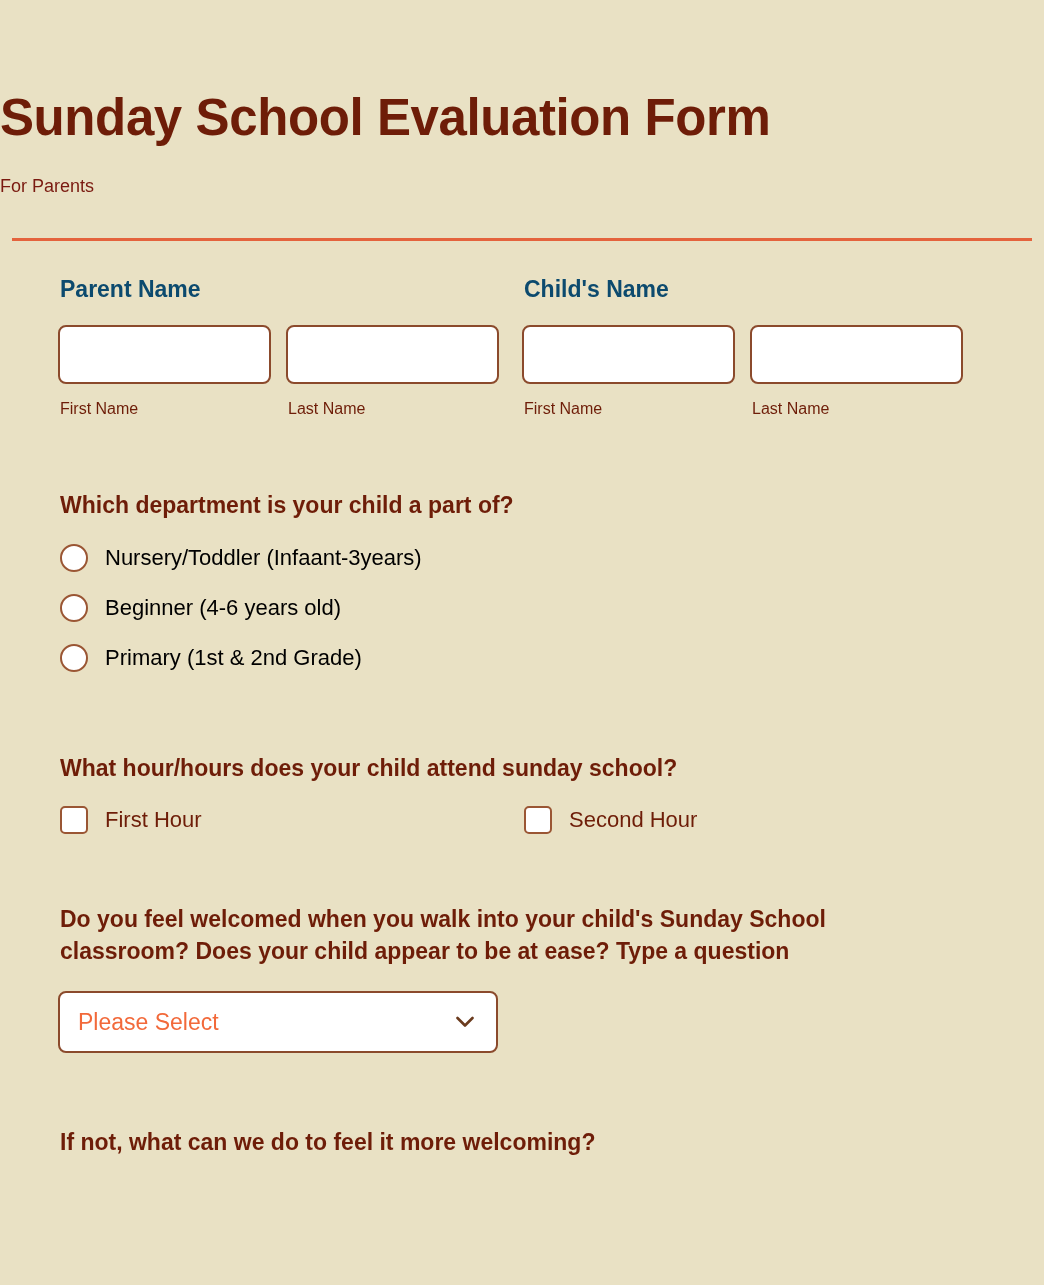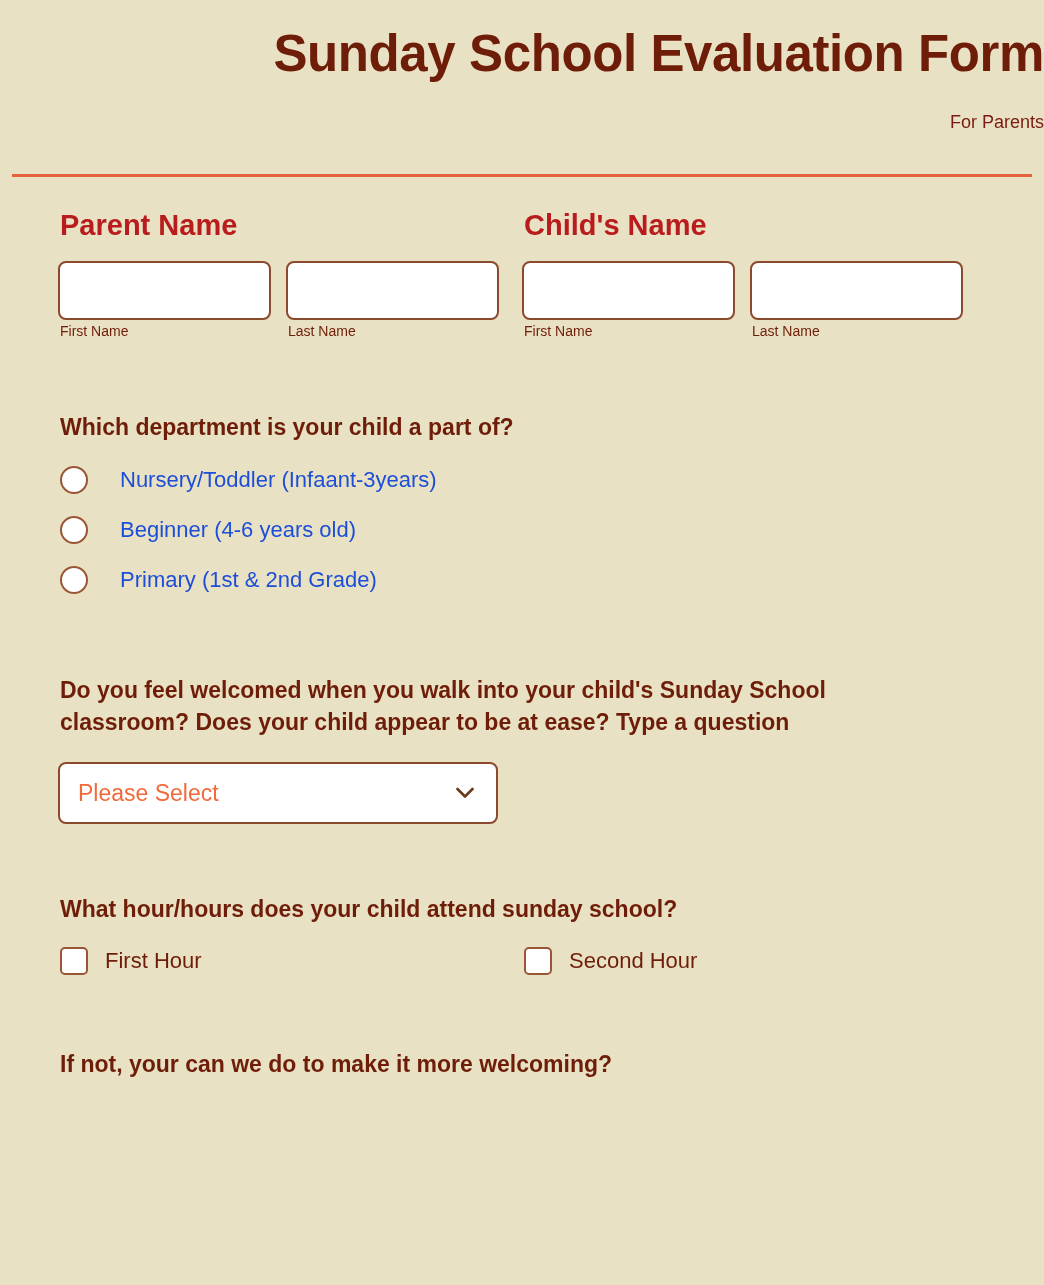--- a/index.html
+++ b/index.html
@@ -12,22 +12,22 @@
     width: 1044px;
     height: 1285px;
     background: #e9e1c4;
     font-family: "Liberation Sans", sans-serif;
     overflow: hidden;
     position: relative;
   }
 
   
   .form-header {
-    padding-top: 24px;
-    text-align: right;
+    padding-top: 88px;
+    text-align: left;
   }
   .form-title {
     margin: 0;
     font-size: 51px;
     line-height: 60px;
     font-weight: bold;
     color: #6e1d08;
     letter-spacing: -0.4px;
   }
   .form-subtitle {
@@ -56,24 +56,24 @@
     display: flex;
     padding-top: 34px;
   }
   .name-group {
     width: 487px;
   }
   .name-group.right {
     margin-left: 0px;
   }
   .group-label {
-    font-size: 29px;
+    font-size: 23px;
     line-height: 28px;
     font-weight: bold;
-    color: #b91c1c;
+    color: #0c4a6e;
     margin: 0 0 22px 2px;
   }
   .subfields {
     display: flex;
     gap: 15px;
   }
   .subfield {
     width: 213px;
   }
   .text-input {
@@ -83,23 +83,24 @@
     background: #ffffff;
     border: 2px solid #8b4a2c;
     border-radius: 8px;
     outline: none;
     font-size: 17px;
     font-family: "Liberation Sans", sans-serif;
     color: #5a2410;
     padding: 0 10px;
   }
   .sub-label {
-    font-size: 14px;
+    font-size: 16px;
     line-height: 22px;
     color: #6e1d08;
+    padding-top: 14px;
     margin-left: 2px;
   }
 
   
   .question-block {
     padding-top: 58px;
   }
   .question-label {
     font-size: 23px;
     line-height: 32px;
@@ -123,22 +124,22 @@
     height: 28px;
     border-radius: 50%;
     background: #ffffff;
     border: 2px solid #9a5634;
     flex: 0 0 auto;
     margin-left: 2px;
   }
   .radio-text {
     font-size: 22px;
     line-height: 26px;
-    color: #1d4ed8;
-    margin-left: 32px;
+    color: #000000;
+    margin-left: 17px;
   }
 
   
   .checkbox-row-wrap {
     display: flex;
     margin-top: 22px;
   }
   .checkbox-cell {
     display: flex;
     align-items: center;
@@ -252,46 +253,46 @@
         <span class="radio-mark"></span>
         <span class="radio-text">Beginner (4-6 years old)</span>
       </div>
 
       <div class="radio-row">
         <span class="radio-mark"></span>
         <span class="radio-text">Primary (1st &amp; 2nd Grade)</span>
       </div>
 
 
+    </div>
+  </div>
+
+  <div class="question-block">
+    <div class="question-label">What hour/hours does your child attend sunday school?</div>
+    <div class="checkbox-row-wrap">
+      <div class="checkbox-cell">
+        <span class="checkbox-mark"></span>
+        <span class="checkbox-text">First Hour</span>
+      </div>
+      <div class="checkbox-cell">
+        <span class="checkbox-mark"></span>
+        <span class="checkbox-text">Second Hour</span>
+      </div>
     </div>
   </div>
 
   <div class="question-block">
     <div class="question-label">Do you feel welcomed when you walk into your child's Sunday School classroom? Does your child appear to be at ease? Type a question</div>
     <div class="select-control">
       <span class="select-value">Please Select</span>
       <span class="select-chevron">
         <svg width="18" height="12" viewBox="0 0 18 12" fill="none" xmlns="http://www.w3.org/2000/svg">
           <path d="M1.5 2 L9 9.5 L16.5 2" stroke="#6b3b1e" stroke-width="2.6" stroke-linecap="round" stroke-linejoin="round"></path>
         </svg>
       </span>
     </div>
   </div>
 
-  <div class="question-block">
-    <div class="question-label">What hour/hours does your child attend sunday school?</div>
-    <div class="checkbox-row-wrap">
-      <div class="checkbox-cell">
-        <span class="checkbox-mark"></span>
-        <span class="checkbox-text">First Hour</span>
-      </div>
-      <div class="checkbox-cell">
-        <span class="checkbox-mark"></span>
-        <span class="checkbox-text">Second Hour</span>
-      </div>
-    </div>
-  </div>
-
   <div class="tail-block">
-    <div class="question-label">If not, your can we do to make it more welcoming?</div>
+    <div class="question-label">If not, what can we do to feel it more welcoming?</div>
   </div>
 
 </div>
 
 </body></html>

